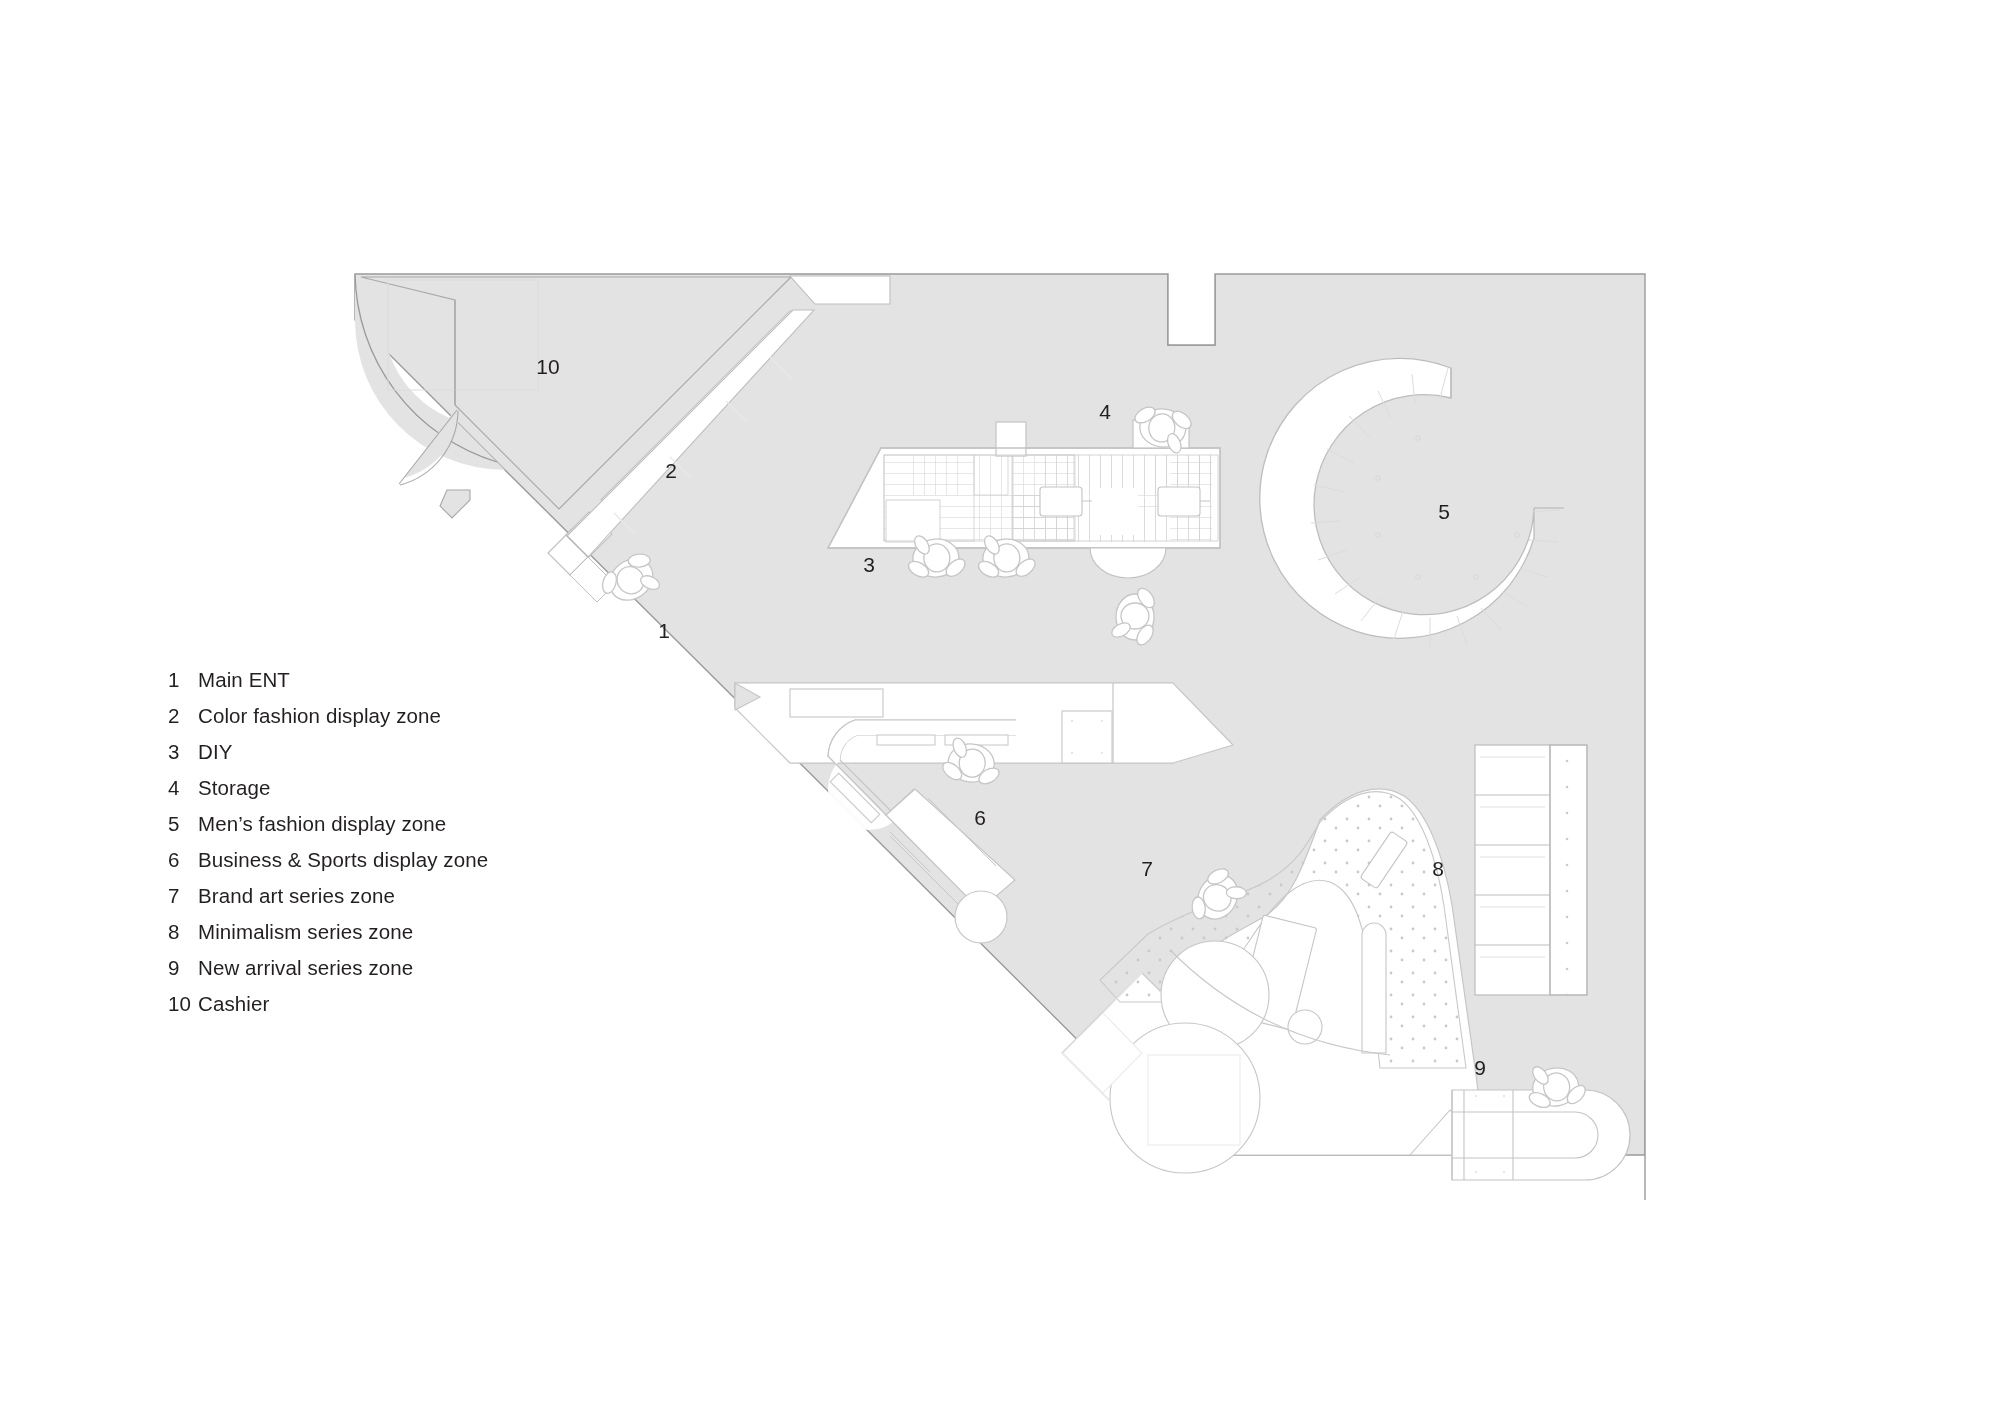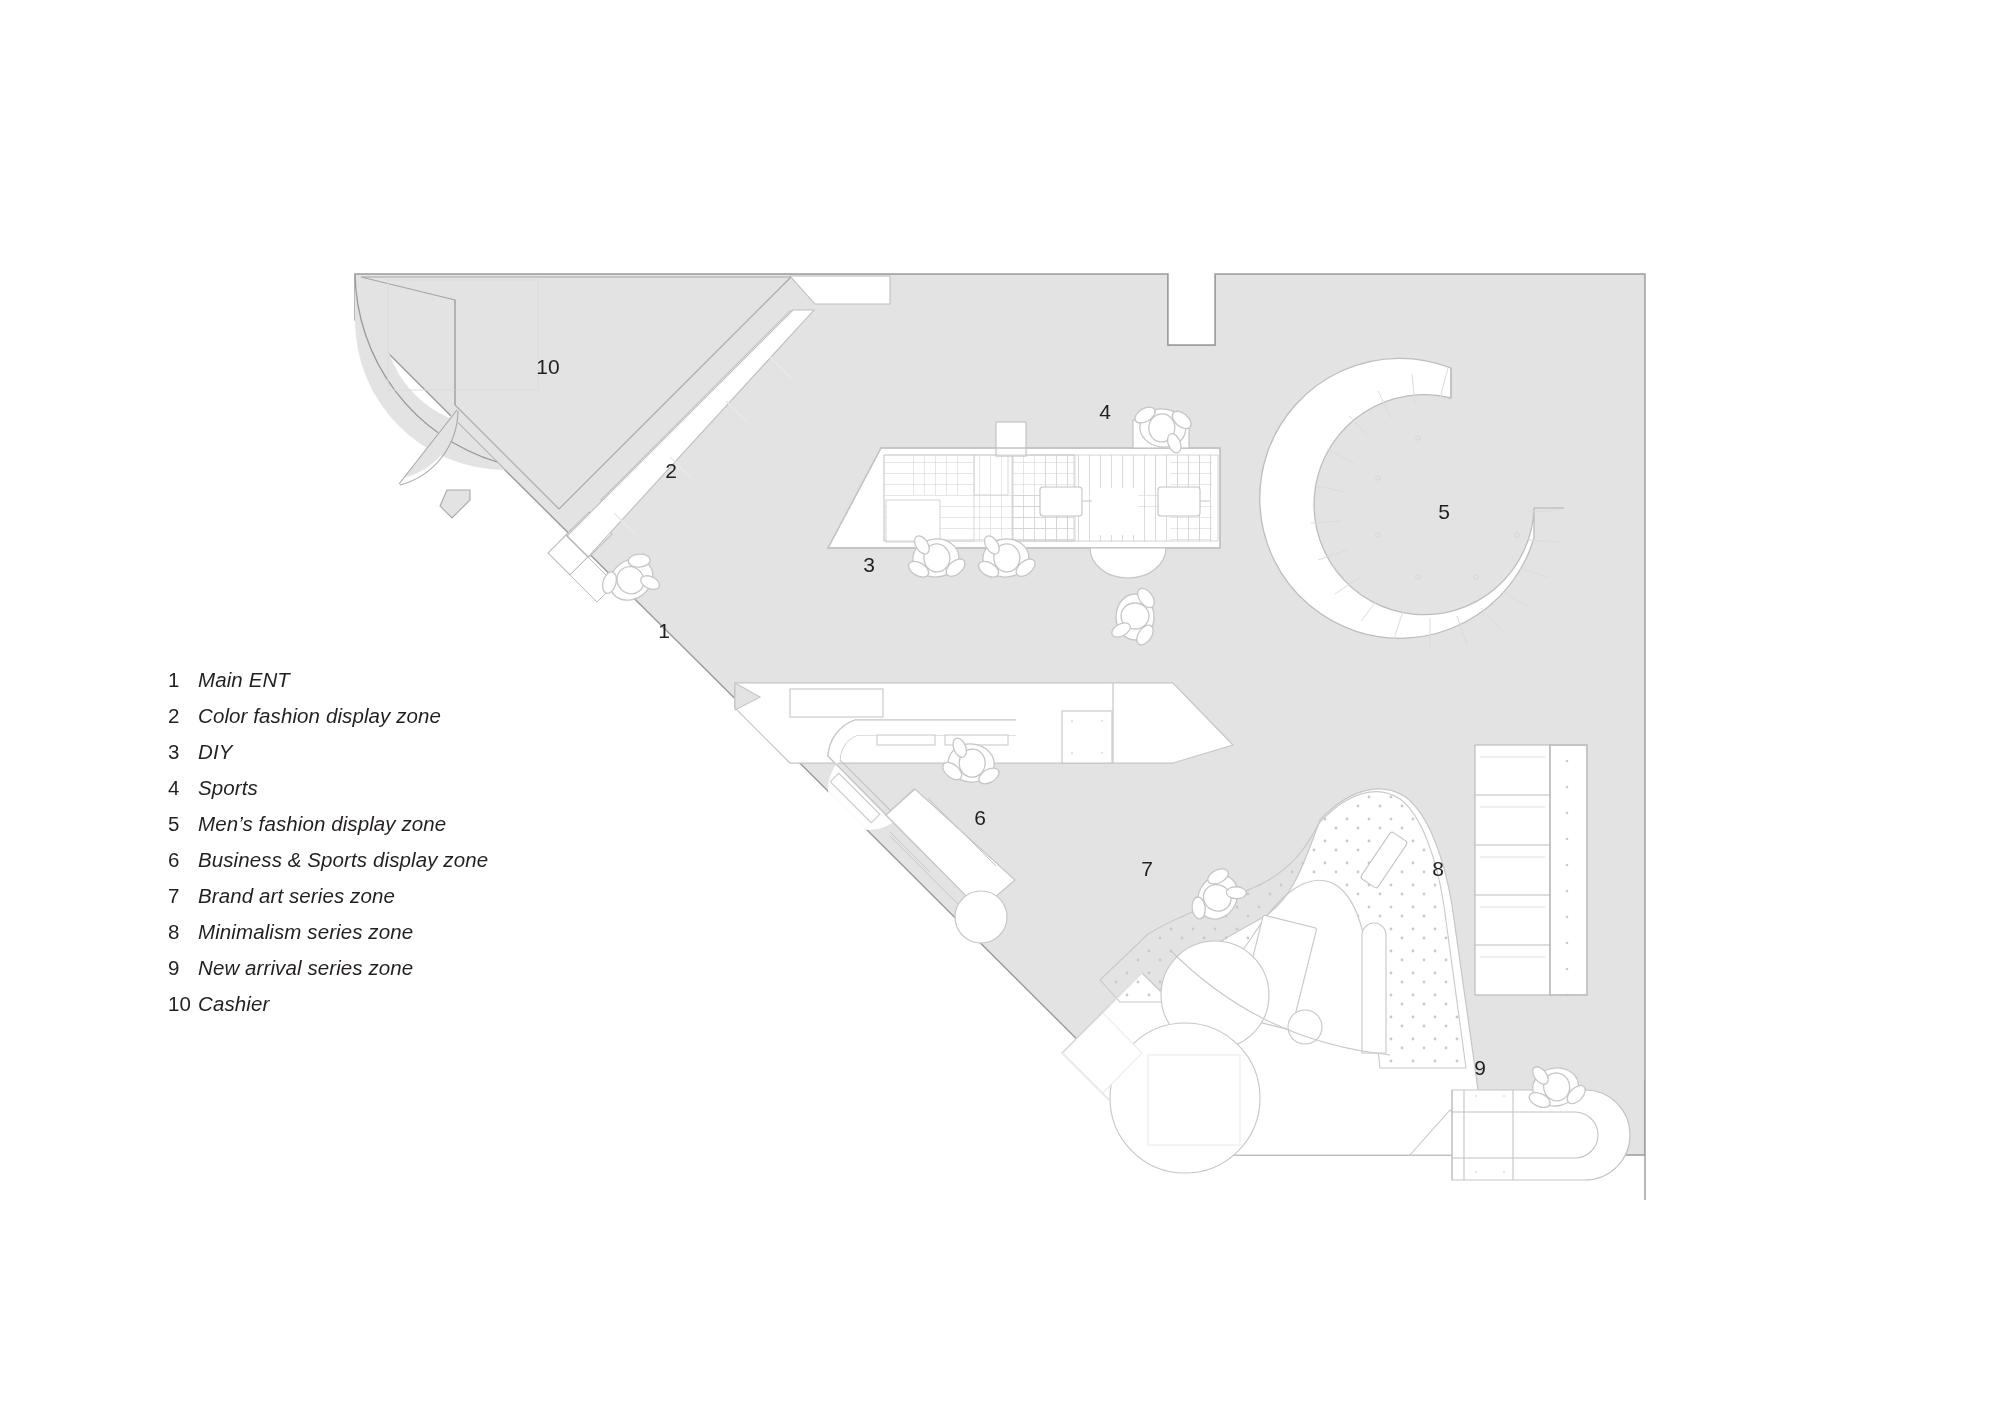--- a/index.html
+++ b/index.html
@@ -26,21 +26,21 @@
     line-height:36px;
     font-size:20.5px;
     letter-spacing:.1px;
     color:#231f20;
   }
   .legend-num{
     width:30px;
     flex:0 0 30px;
     text-align:left;
   }
-  .legend-label{white-space:nowrap;font-style:italic;}
+  .legend-label{white-space:nowrap;}
 
   
   .plan-tag{
     position:absolute;
     font-size:21px;
     color:#231f20;
     transform:translate(-50%,-50%);
     white-space:nowrap;
     pointer-events:none;
   }
@@ -430,21 +430,21 @@
   <div class="legend-row">
     <span class="legend-num">2</span>
     <span class="legend-label">Color fashion display zone</span>
   </div>
   <div class="legend-row">
     <span class="legend-num">3</span>
     <span class="legend-label">DIY</span>
   </div>
   <div class="legend-row">
     <span class="legend-num">4</span>
-    <span class="legend-label">Sports</span>
+    <span class="legend-label">Storage</span>
   </div>
   <div class="legend-row">
     <span class="legend-num">5</span>
     <span class="legend-label">Men’s fashion display zone</span>
   </div>
   <div class="legend-row">
     <span class="legend-num">6</span>
     <span class="legend-label">Business &amp; Sports display zone</span>
   </div>
   <div class="legend-row">

